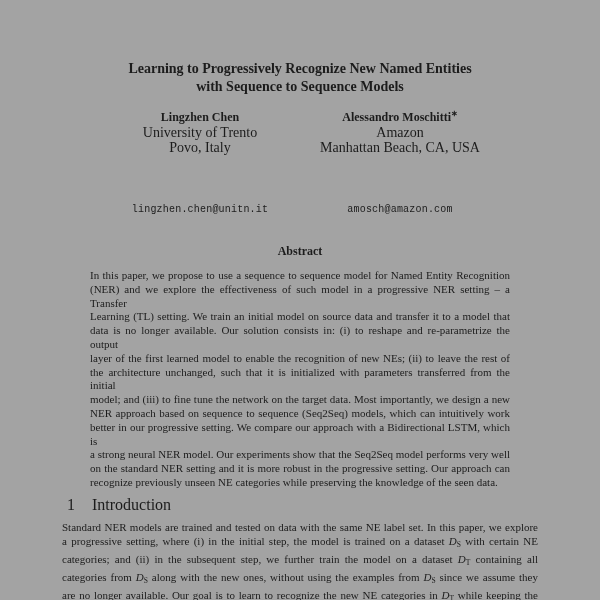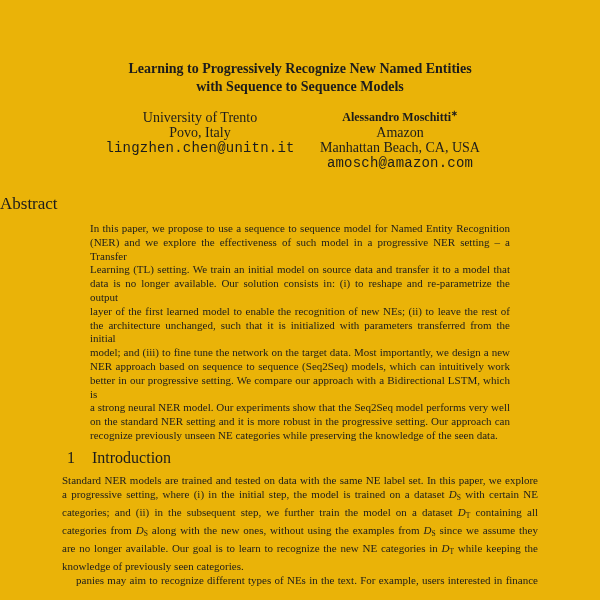--- a/index.html
+++ b/index.html
@@ -5,21 +5,21 @@
   html, body {
     margin: 0;
     padding: 0;
     background: #ffffff;
   }
   .page {
     position: relative;
     width: 600px;
     height: 600px;
     overflow: hidden;
-    background: #eab308;
+    background: #a3a3a3;
     color: #1c1c1c;
     font-family: "Liberation Serif", serif;
   }
   .title-block {
     margin-top: 60px;
     text-align: center;
   }
   .title-line {
     font-size: 14px;
     line-height: 18px;
@@ -42,30 +42,31 @@
   .author-mark {
     font-size: 8px;
     line-height: 0;
   }
   .author-line {
     font-size: 14px;
     line-height: 15px;
   }
   .author-email {
     font-family: "Liberation Mono", monospace;
-    font-size: 14px;
+    font-size: 10px;
     line-height: 16px;
     letter-spacing: 0.2px;
+    margin-top: 47px;
   }
   .abstract-heading {
     margin-top: 26px;
-    text-align: left;
-    font-size: 17px;
+    text-align: center;
+    font-size: 12px;
     line-height: 14px;
-    font-weight: normal;
+    font-weight: bold;
   }
   .abstract-body {
     width: 420px;
     margin: 11px auto 0 auto;
     font-size: 11px;
     line-height: 13.8px;
   }
   .section-heading {
     width: 476px;
     margin: 7px auto 0 auto;
@@ -113,20 +114,21 @@
 
 <div class="page">
 
   <div class="title-block">
     <div class="title-line">Learning to Progressively Recognize New Named Entities</div>
     <div class="title-line">with Sequence to Sequence Models</div>
   </div>
 
   <div class="authors">
     <div class="author">
+      <div class="author-name"><span>Lingzhen Chen</span><sup class="author-mark"></sup></div>
       <div class="author-line">University of Trento</div>
       <div class="author-line">Povo, Italy</div>
       <div class="author-email">lingzhen.chen@unitn.it</div>
     </div>
     <div class="author">
       <div class="author-name"><span>Alessandro Moschitti</span><sup class="author-mark">∗</sup></div>
       <div class="author-line">Amazon</div>
       <div class="author-line">Manhattan Beach, CA, USA</div>
       <div class="author-email">amosch@amazon.com</div>
     </div>

